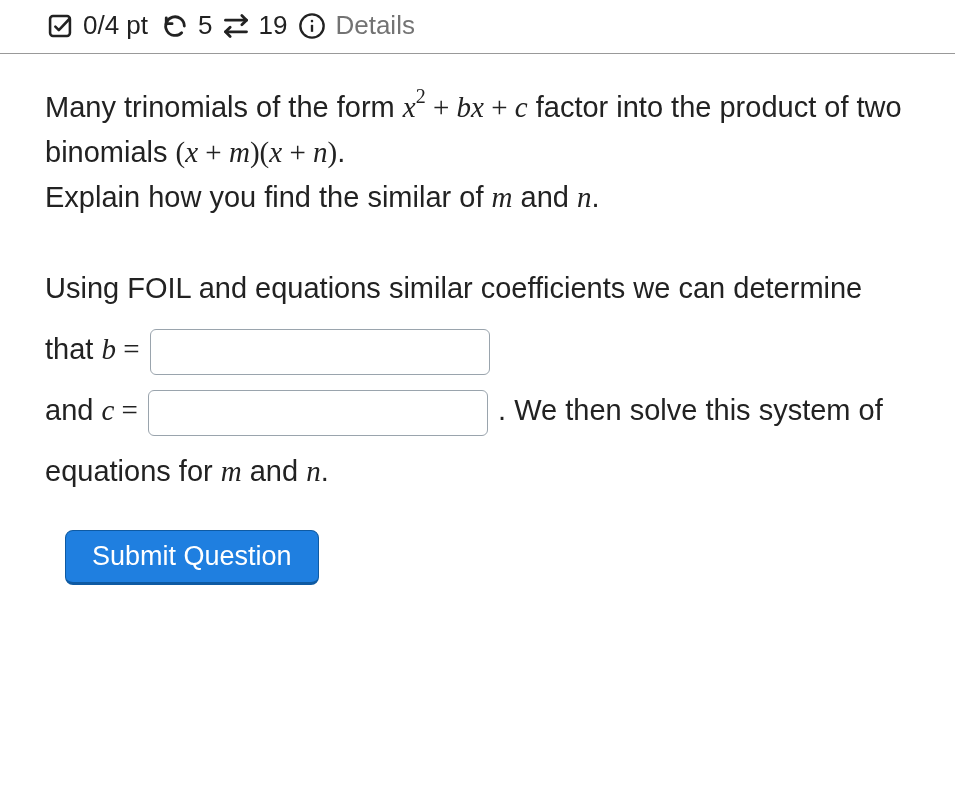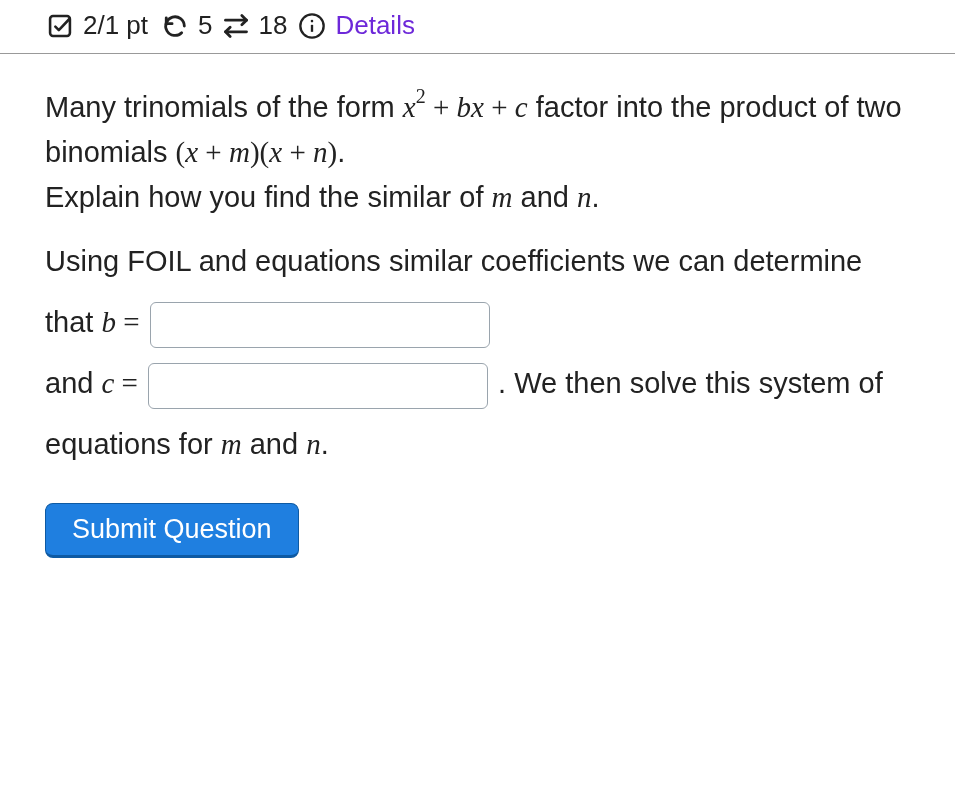--- a/index.html
+++ b/index.html
@@ -23,32 +23,32 @@
     .header-bar .hicon {
       display: inline-flex;
       align-items: center;
       justify-content: center;
       width: 30px;
       height: 30px;
     }
     .header-bar .hicon svg { width: 28px; height: 28px; }
     .details-link {
       font-size: 26px;
-      color: #6d28d9;
+      color: #737373;
       text-decoration: none;
       cursor: pointer;
     }
     .content {
       padding: 30px 45px 20px 45px;
       font-size: 29px;
       line-height: 1.55;
       color: #222;
     }
     .para1 {
-      margin-bottom: 12px;
+      margin-bottom: 39px;
     }
     .mathvar {
       font-family: "Times New Roman", serif;
       font-style: italic;
     }
     .mathop {
       font-family: "Times New Roman", serif;
       font-style: normal;
     }
     .supn {
@@ -92,50 +92,50 @@
     }
     .submit-btn {
       background: #1f7fe0;
       border: 1px solid #0e5aa3;
       border-bottom: 3px solid #0e5aa3;
       color: #fff;
       font-size: 27px;
       padding: 10px 26px 10px 26px;
       border-radius: 8px;
       cursor: pointer;
-      margin-left: 0;
+      margin-left: 20px;
     }
   </style>
 </head>
 <body>
 
 <div class="header-bar">
   <span class="hicon">
     <svg viewBox="0 0 24 24" fill="none" stroke="#222" stroke-width="2.2">
       <rect x="3.5" y="3.5" width="17" height="17" rx="2.5"></rect>
       <path d="M8 12.5 L11 15.5 L20 6" stroke-linecap="round" stroke-linejoin="round"></path>
     </svg>
   </span>
-  <span>2/1 pt</span>
+  <span>0/4 pt</span>
   <span class="hicon" style="margin-left:4px;">
     <svg viewBox="0 0 24 24" fill="none" stroke="#222" stroke-width="2.4" stroke-linecap="round">
       <path d="M4.5 5 v5 h5"></path>
       <path d="M20 12 a8 8 0 1 0 -2.3 5.7"></path>
     </svg>
   </span>
   <span>5</span>
   <span class="hicon">
     <svg viewBox="0 0 24 24" fill="none" stroke="#222" stroke-width="2.4" stroke-linecap="round" stroke-linejoin="round">
       <path d="M17 3 L21 7 L17 11"></path>
       <path d="M3 7 H21"></path>
       <path d="M7 21 L3 17 L7 13"></path>
       <path d="M21 17 H3"></path>
     </svg>
   </span>
-  <span>18</span>
+  <span>19</span>
   <span class="hicon" style="margin-left:2px;">
     <svg viewBox="0 0 24 24" fill="none" stroke="#222" stroke-width="2">
       <circle cx="12" cy="12" r="10"></circle>
       <circle cx="12" cy="7.8" r="1.1" fill="#222" stroke="none"></circle>
       <line x1="12" y1="11" x2="12" y2="17"></line>
     </svg>
   </span>
   <a class="details-link">Details</a>
 </div>
 

